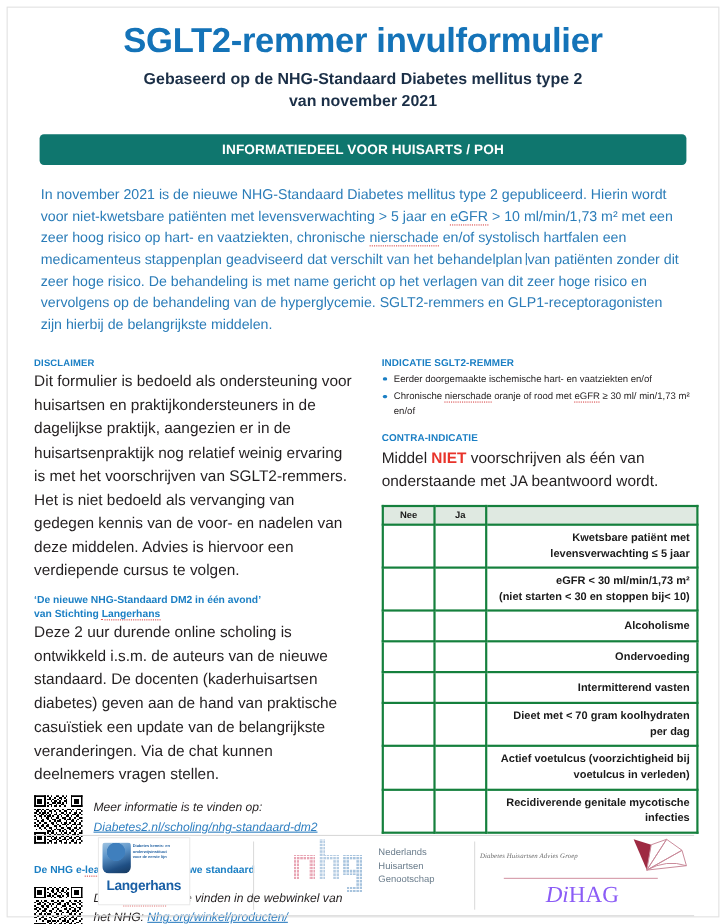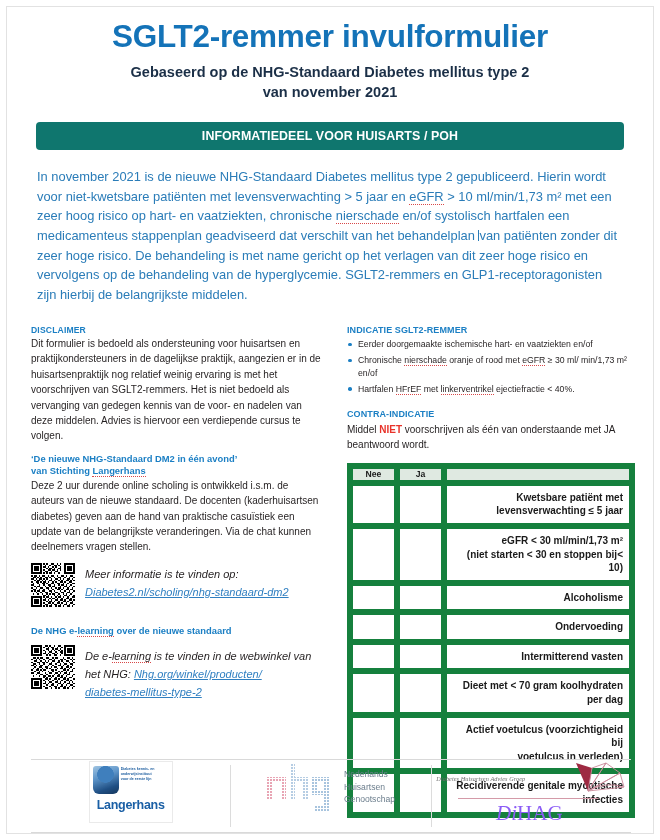--- a/index.html
+++ b/index.html
@@ -92,21 +92,21 @@
     margin: 0 0 1px 0;
   }
   .hdr-blue {
     color: #1b7fc4;
     font-weight: bold;
     font-size: 9.4px;
     line-height: 1.34;
   }
   .body-txt {
     color: #231f20;
-    font-size: 10px;
+    font-size: 14px;
     line-height: 1.54;
   }
   .spacer { height: 9px; }
   .linkline { color: #2f7fc1; text-decoration: underline; }
   .wavy { border-bottom: 1.2px dotted #d84848; }
   
   .qr {
     width: 44px; height: 44px;
     image-rendering: pixelated;
     flex: 0 0 auto;
@@ -140,21 +140,21 @@
   }
   .niet { color: #e8332a; font-weight: bold; }
   
   table.ci {
     border-collapse: collapse;
     width: 288px;
     margin-top: 10px;
     table-layout: fixed;
   }
   table.ci th, table.ci td {
-    border: 6px solid #15803d;
+    border: 2px solid #15803d;
     padding: 0;
   }
   table.ci th {
     background: #dfe9e1;
     font-size: 8.6px;
     font-weight: bold;
     color: #1a1a1a;
     height: 17px;
     text-align: center;
   }
@@ -756,21 +756,20 @@
       </div>
 
     </div>
 
     <div class="col-right">
 
       <div class="hdr-r">INDICATIE SGLT2-REMMER</div>
       <ul class="bullets">
         <li><span>Eerder doorgemaakte ischemische hart- en vaatziekten en/of</span></li>
         <li><span>Chronische </span><span class="wavy">nierschade</span><span> oranje of rood met </span><span class="wavy">eGFR</span><span> ≥ 30 ml/ min/1,73 m² en/of</span></li>
-        <li><span>Hartfalen </span><span class="wavy">HFrEF</span><span> met </span><span class="wavy">linkerventrikel</span><span> ejectiefractie &lt; 40%.</span></li>
       </ul>
 
       <div style="height:10px"></div>
 
       <div class="hdr-r">CONTRA-INDICATIE</div>
       <div class="body-txt"><span>Middel </span><span class="niet">NIET</span><span> voorschrijven als één van onderstaande met JA beantwoord wordt.</span></div>
 
       <table class="ci">
         <thead>
           <tr>

